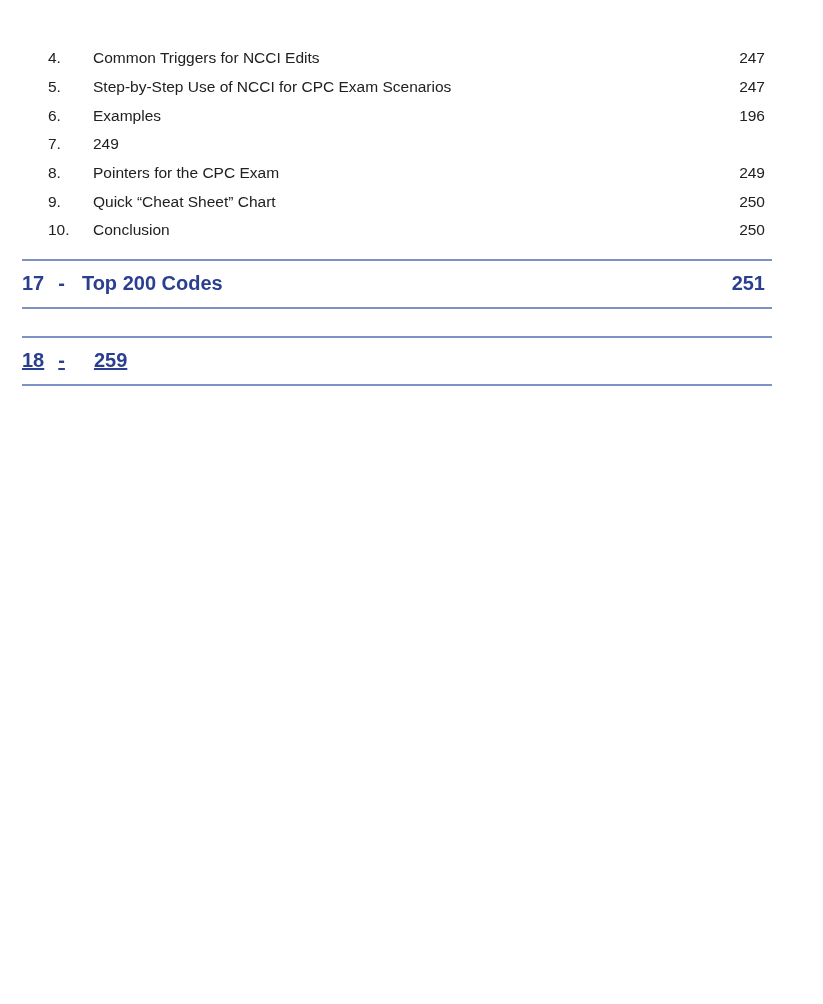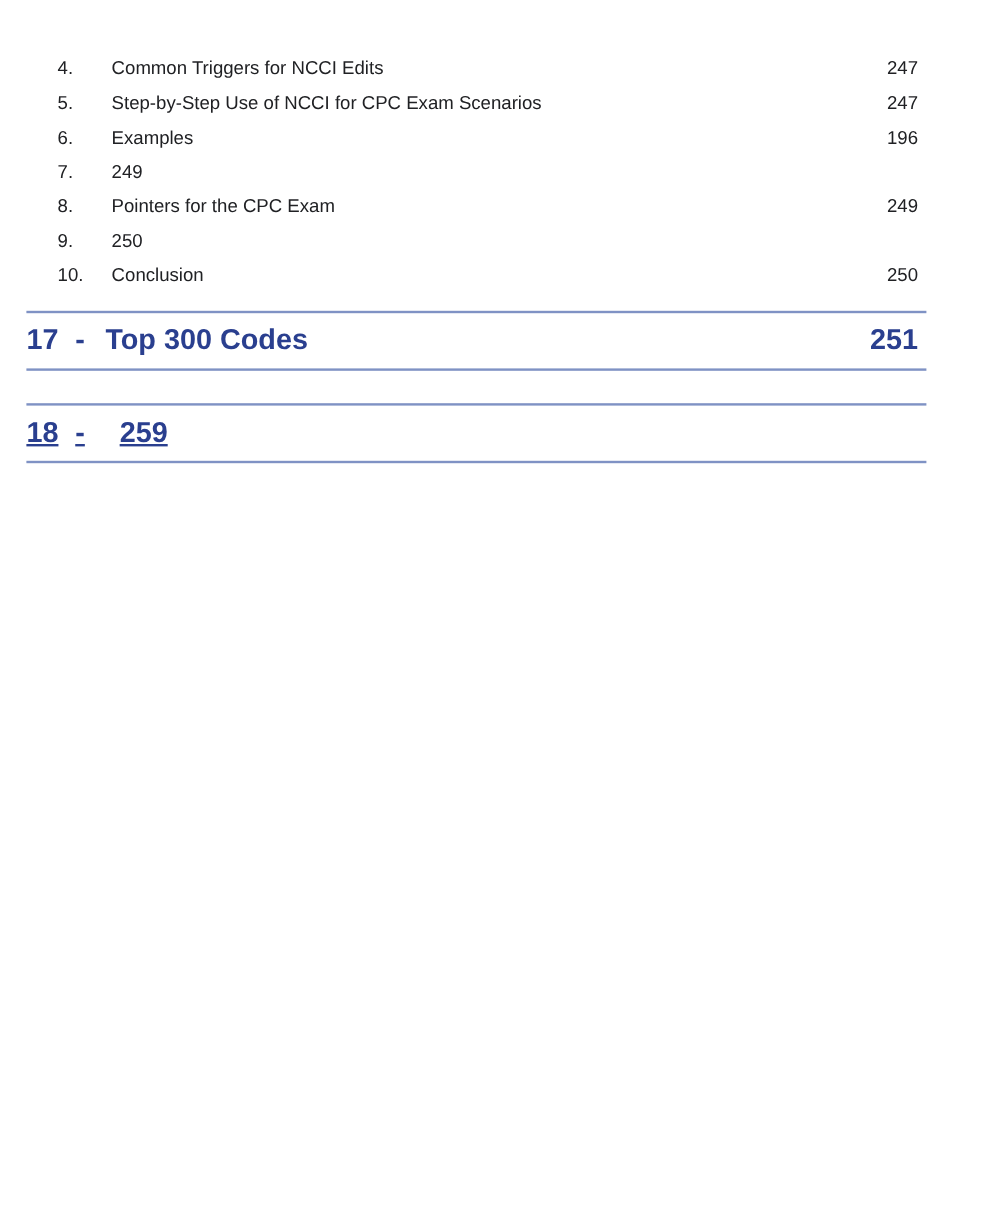--- a/index.html
+++ b/index.html
@@ -47,21 +47,21 @@
   }
   
   .chapter {
     display: flex;
     align-items: center;
     border-top: 2px solid #7f92c4;
     border-bottom: 2px solid #7f92c4;
     height: 46px;
     color: #2a3f8f;
     font-weight: bold;
-    font-size: 24px;
+    font-size: 20px;
     padding-right: 7px;
     box-sizing: content-box;
   }
   .chapter.first {
     margin-top: 14px;
   }
   .chapter.second {
     margin-top: 27px;
     text-decoration: underline;
   }
@@ -113,35 +113,36 @@
     </div>
 
     <div class="toc-row">
       <span class="num">8.</span>
       <span class="title">Pointers for the CPC Exam</span>
       <span class="pg">249</span>
     </div>
 
     <div class="toc-row">
       <span class="num">9.</span>
+      <span class="title">Quick “Cheat Sheet” Chart</span>
       <span class="pg">250</span>
     </div>
 
     <div class="toc-row">
       <span class="num">10.</span>
       <span class="title">Conclusion</span>
       <span class="pg">250</span>
     </div>
 
   </div>
 
   <div class="chapter first">
     <span class="ch-num">17</span>
     <span class="ch-dash">-</span>
-    <span class="ch-title">Top 300 Codes</span>
+    <span class="ch-title">Top 200 Codes</span>
     <span class="ch-pg">251</span>
   </div>
 
   <div class="chapter second">
     <span class="ch-num">18</span>
     <span class="ch-dash">-</span>
     <span class="ch-pg">259</span>
   </div>
 
 </div>

